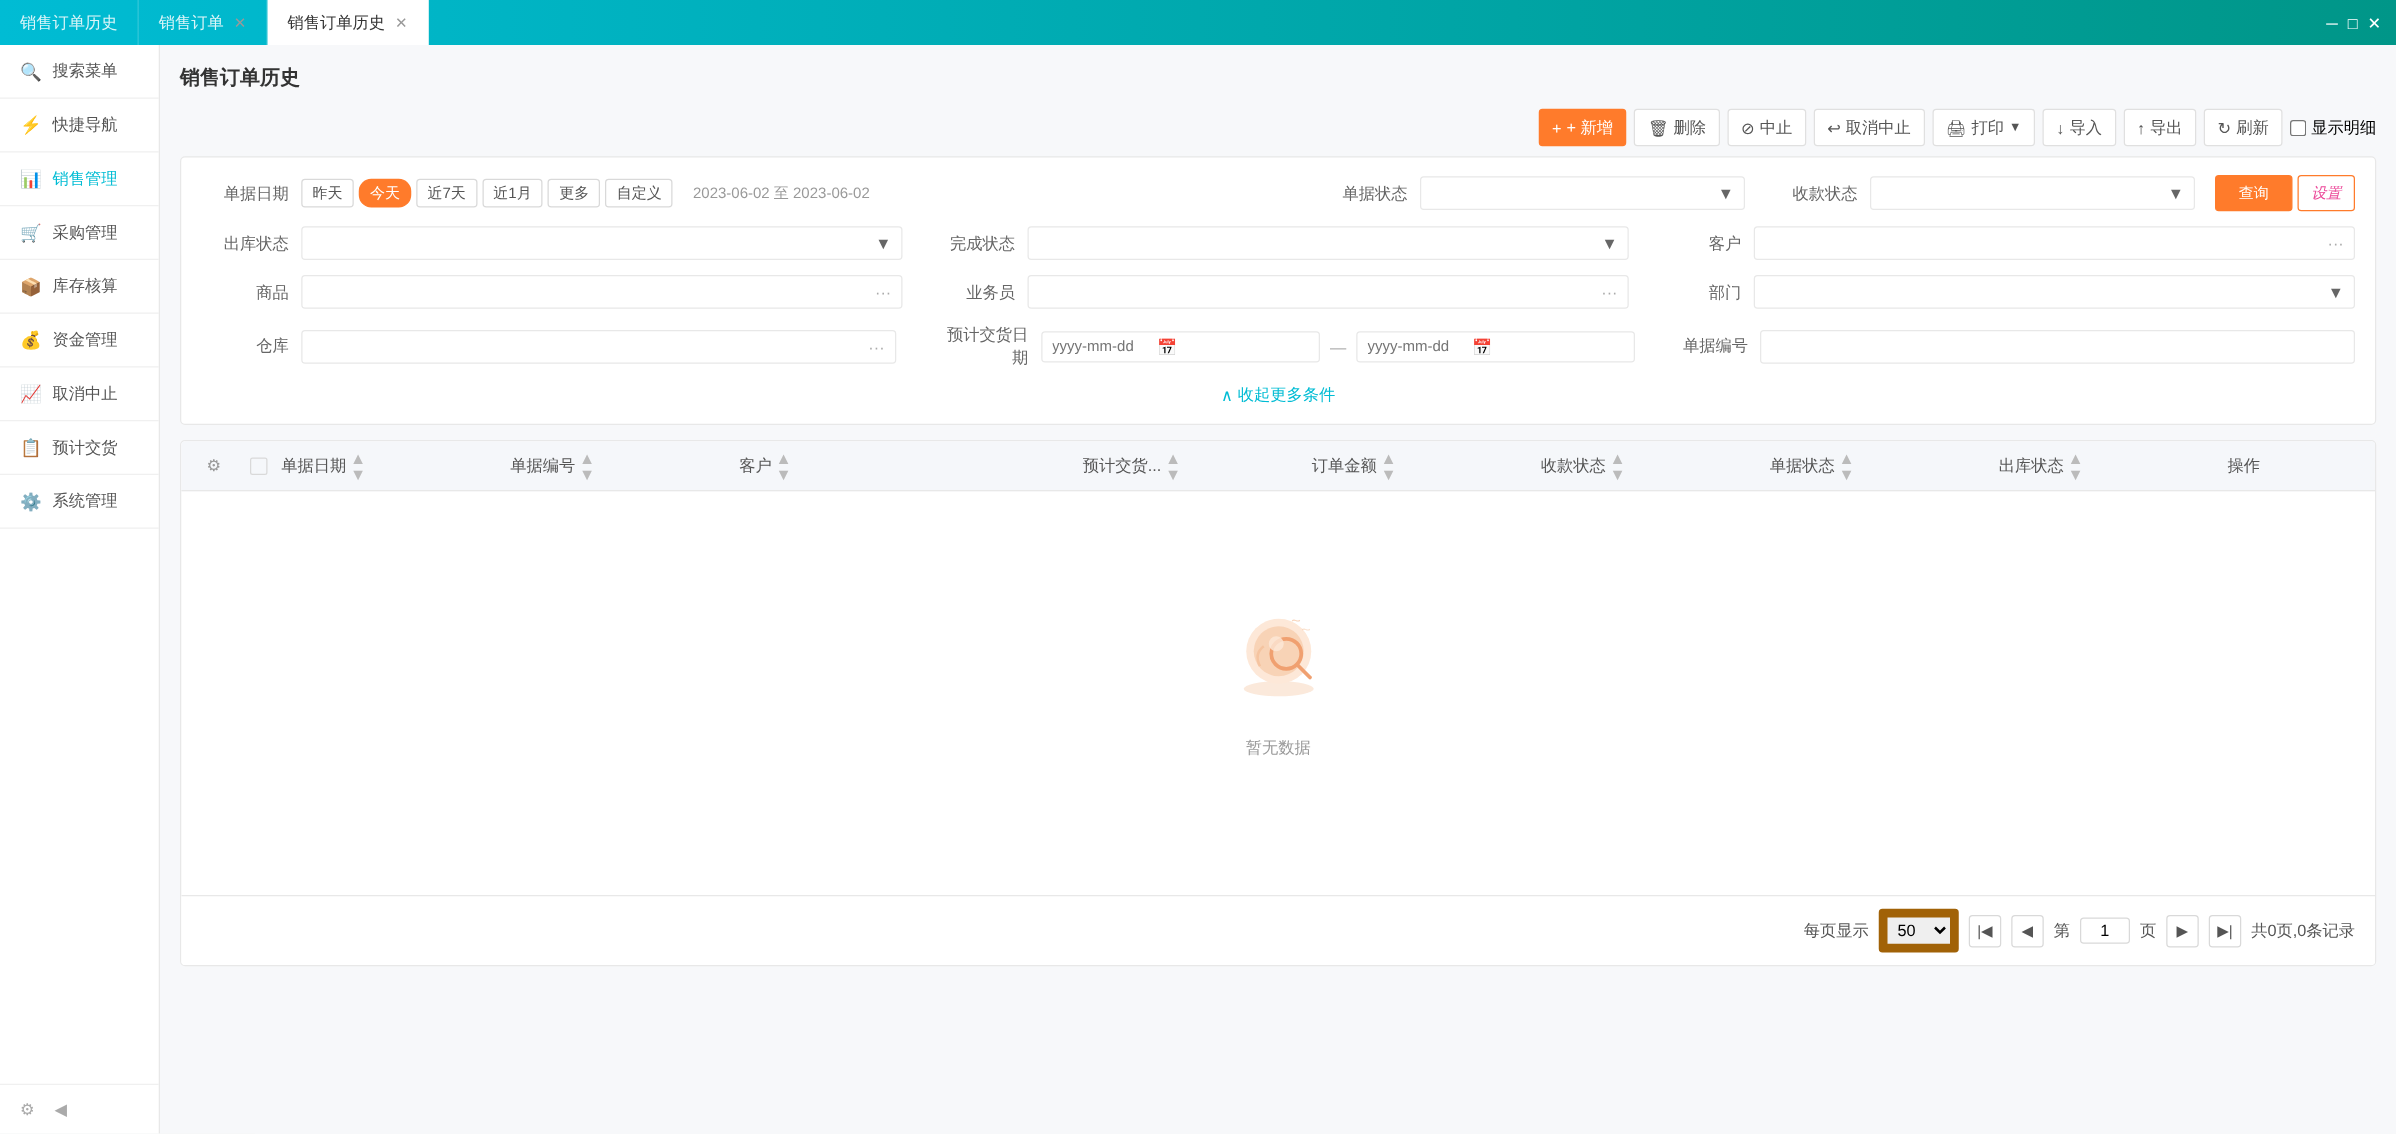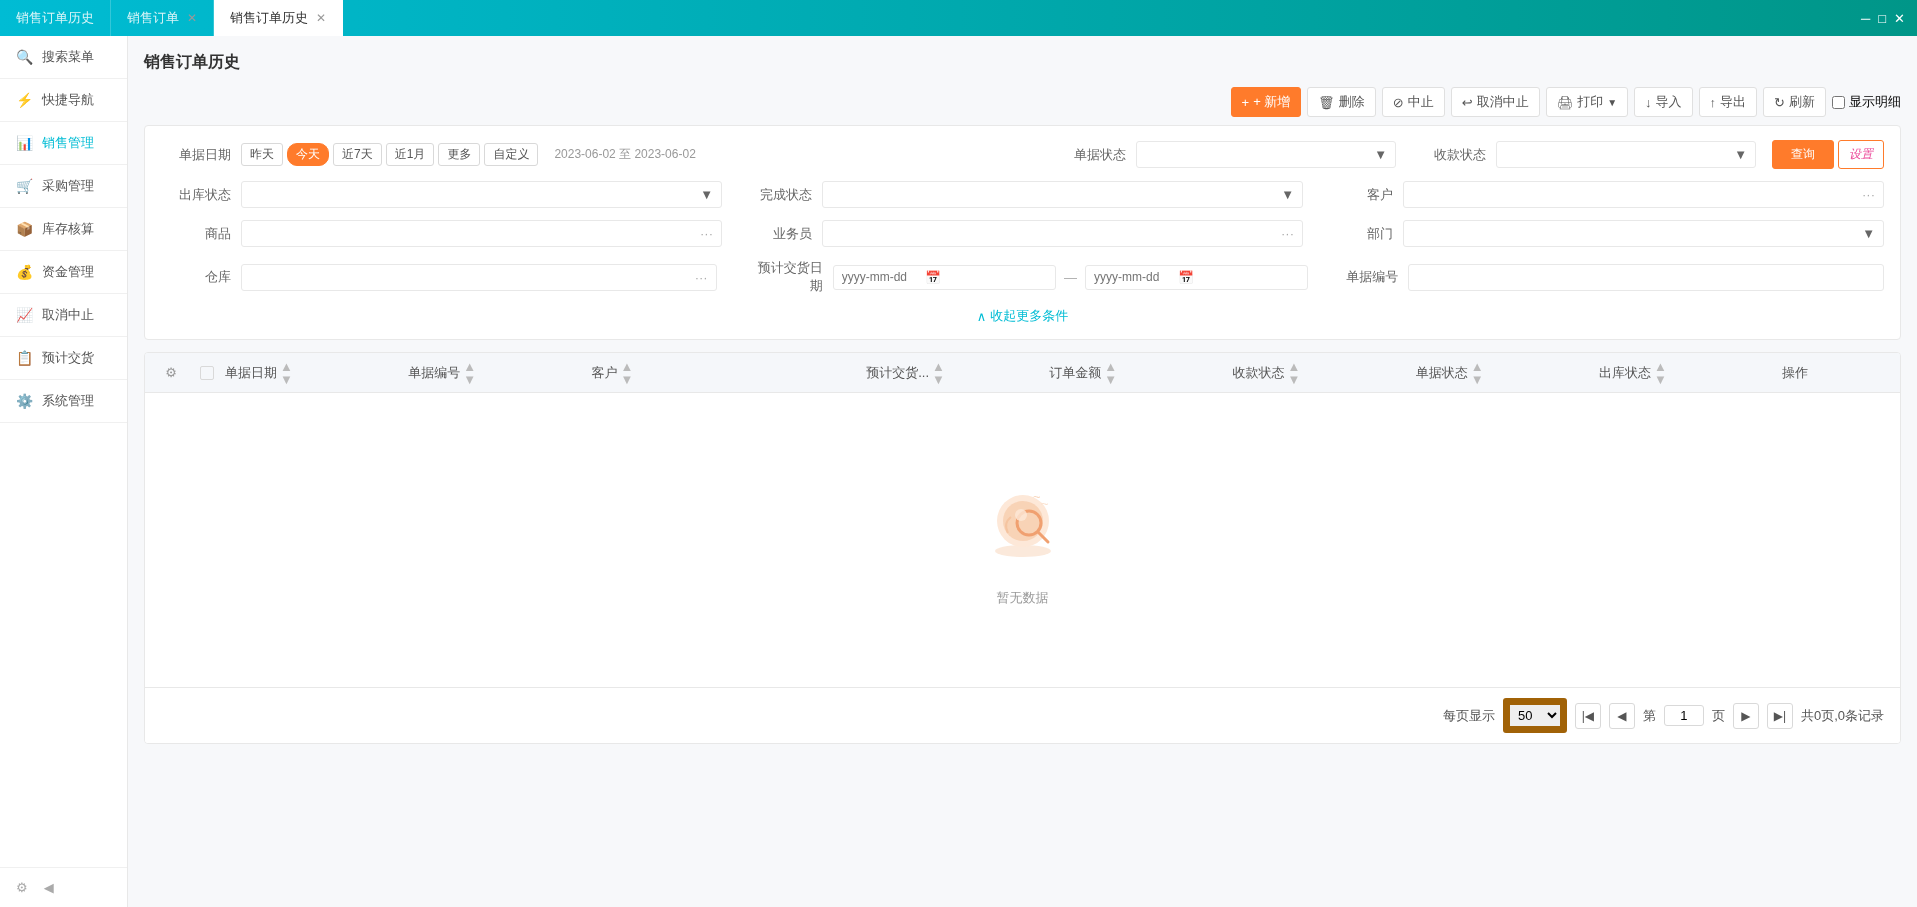--- a/index.html
+++ b/index.html
@@ -284,20 +284,21 @@
     .pagination {
       display: flex;
       align-items: center;
       justify-content: flex-end;
       padding: 10px 16px;
       gap: 8px;
       border-top: 1px solid #e8e8e8;
       background: white;
       font-size: 13px;
       color: #555;
+      margin-top: 29px;
     }
     .page-size-select {
       border: 7px solid #a16207;
       border-radius: 3px;
       padding: 2px 4px;
       cursor: pointer;
     }
     .page-btn {
       width: 26px;
       height: 26px;

